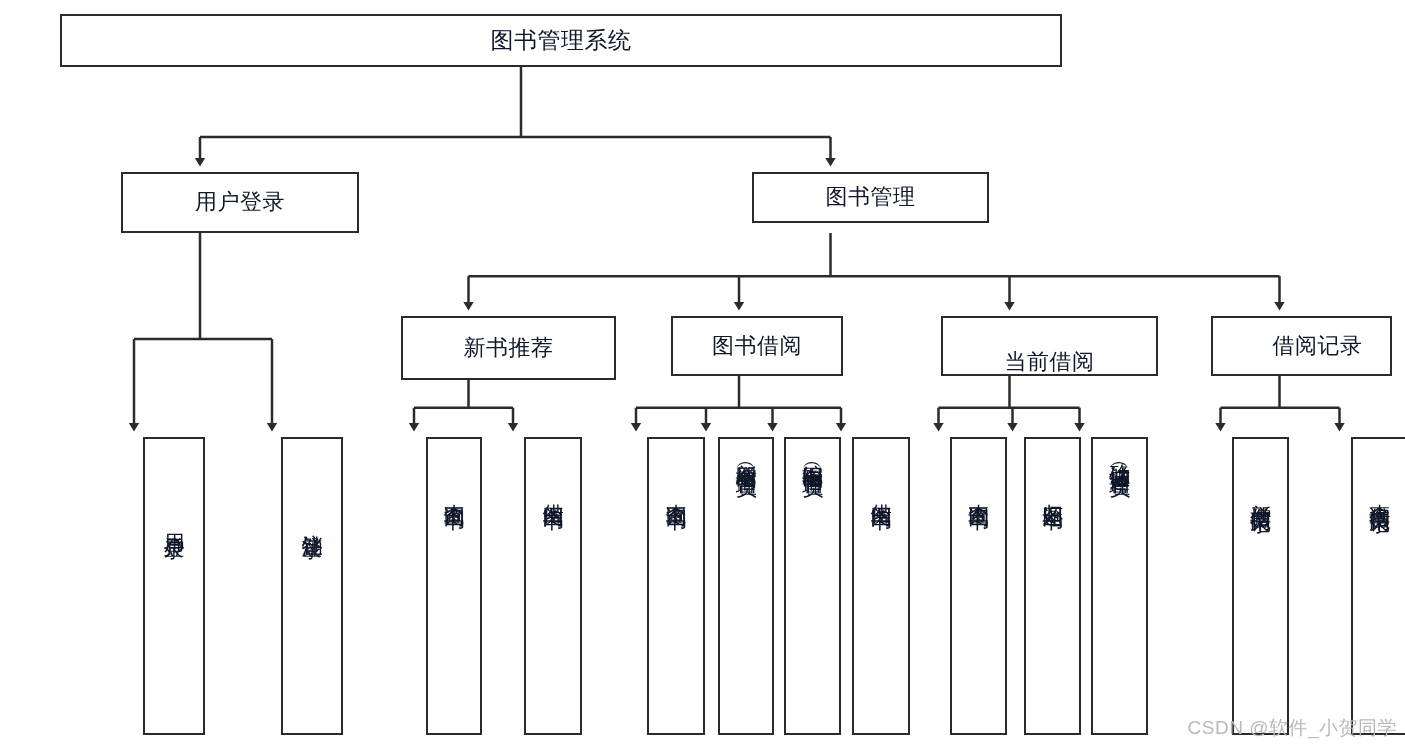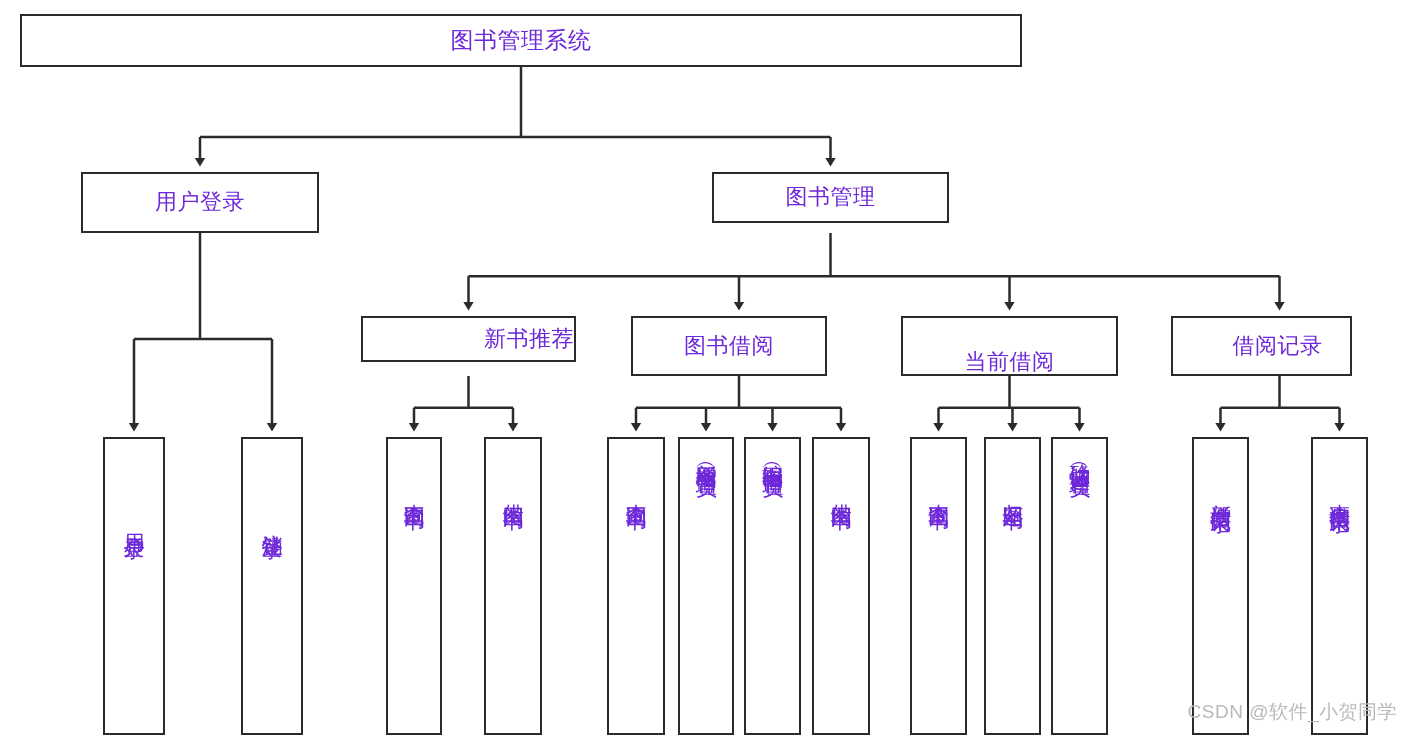--- a/index.html
+++ b/index.html
@@ -26,22 +26,23 @@
     pointer-events: none;
   }
   .node {
     position: absolute;
     box-sizing: border-box;
     background: #ffffff;
     border: 2.5px solid #2b2b2b;
     display: flex;
     align-items: center;
     justify-content: center;
-    color: #6d28d9;
+    color: #0f172a;
     z-index: 2;
+    margin-left: 40px;
   }
   .node-label {
     font-size: 22px;
     line-height: 1.1;
     white-space: nowrap;
     letter-spacing: 0.5px;
   }
   .node.root .node-label { font-size: 23px; }
   .node.level2 .node-label { font-size: 22px; }
   .node.level3 .node-label { font-size: 22px; }
@@ -56,21 +57,21 @@
     font-size: 21px;
     line-height: 1.25;
     letter-spacing: 2px;
     white-space: nowrap;
   }
   .node.leaf.pad-top { padding-top: 78px; }
   .node.leaf.pad-top-mid { padding-top: 48px; }
   .watermark {
     position: absolute;
     right: 8px;
-    bottom: 22px;
+    bottom: 6px;
     font-size: 19px;
     color: #b9b9b9;
     letter-spacing: 0.5px;
     z-index: 3;
     white-space: nowrap;
   }
 </style>
 </head>
 <body>
 
@@ -126,24 +127,24 @@
   <div id="level2-container">
       <div class="node level2" style="left: 81px; top: 172px; width: 238px; height: 61px;">
         <span class="node-label">用户登录</span>
       </div>
       <div class="node level2" style="left: 712px; top: 172px; width: 237px; height: 51px;">
         <span class="node-label">图书管理</span>
       </div>
     </div>
 
   <div id="level3-container">
-      <div class="node level3" style="left: 361px; top: 316px; width: 215px; height: 46px; justify-content: flex-end;">
+      <div class="node level3" style="left: 361px; top: 316px; width: 215px; height: 64px;">
         <span class="node-label">新书推荐</span>
       </div>
-      <div class="node level3" style="left: 631px; top: 316px; width: 196px; height: 60px;">
+      <div class="node level3" style="left: 631px; top: 316px; width: 172px; height: 60px;">
         <span class="node-label">图书借阅</span>
       </div>
       <div class="node level3" style="left: 901px; top: 316px; width: 217px; height: 60px; align-items: flex-end;">
         <span class="node-label">当前借阅</span>
       </div>
       <div class="node level3" style="left: 1171px; top: 316px; width: 181px; height: 60px; padding-left: 32px;">
         <span class="node-label">借阅记录</span>
       </div>
     </div>
 

